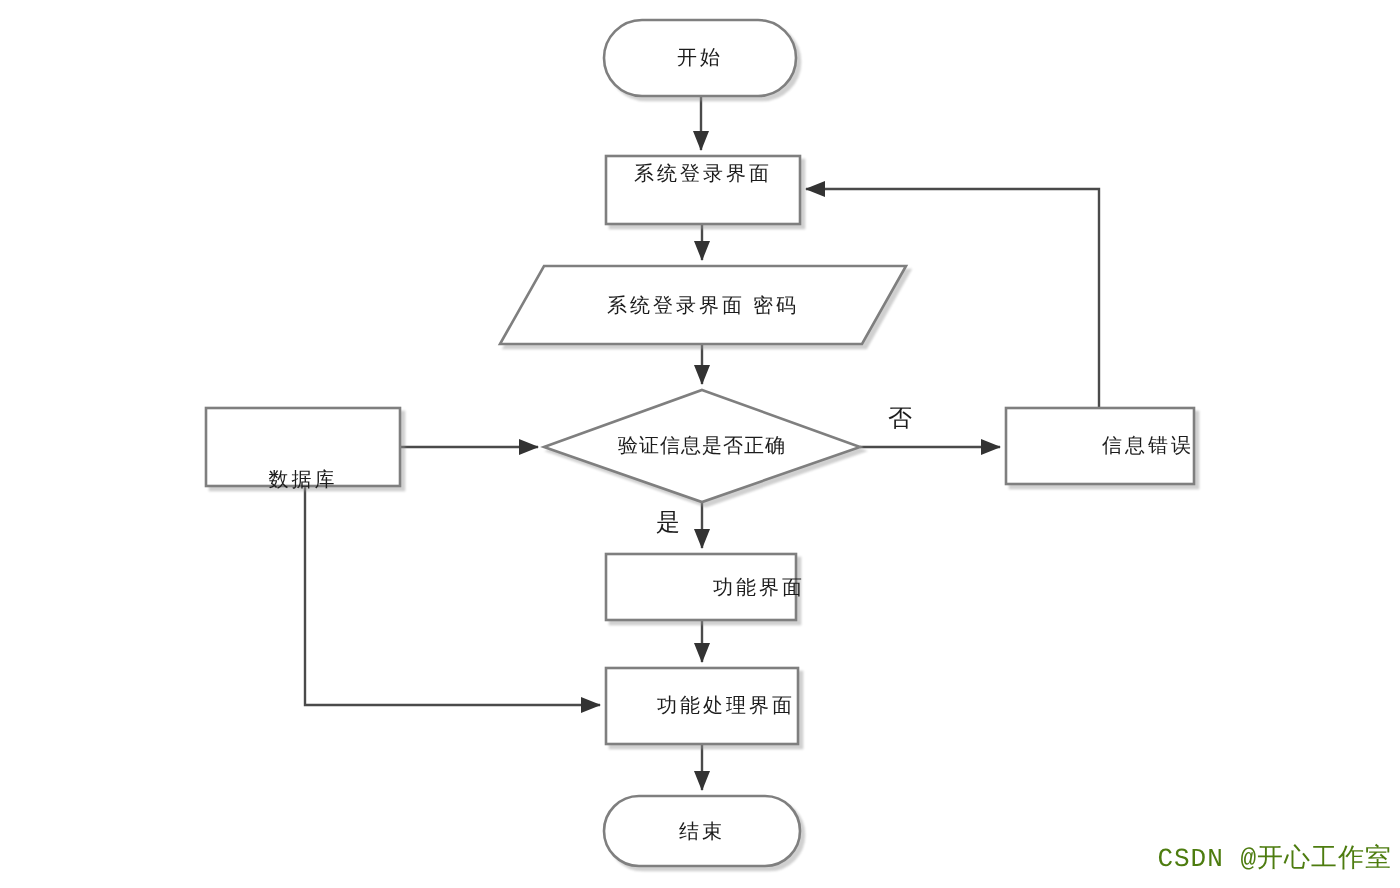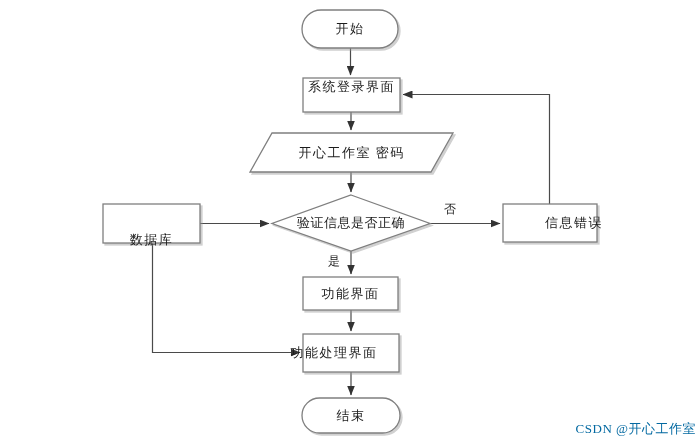--- a/index.html
+++ b/index.html
@@ -18,34 +18,34 @@
     filter:drop-shadow(2px 2px 0.6px rgba(150,150,150,0.45));
   }
   .edge{
     fill:none;
     stroke:#4a4a4a;
     stroke-width:1.2;
   }
   .node-label{
     position:absolute;
     display:flex;align-items:center;justify-content:center;
-    font-size:13px;color:#1c1c1c;letter-spacing:1.5px;
+    font-size:10px;color:#1c1c1c;letter-spacing:1.5px;
     white-space:nowrap;
   }
   .edge-label{
     position:absolute;
     font-size:12px;color:#1c1c1c;
     text-align:center;
   }
   .watermark{
     position:absolute;
     right:4px;bottom:6px;
-    font-family:Liberation Serif, serif;
+    font-family:Liberation Mono, monospace;
     font-size:13px;
-    color:#0369a1;
+    color:#4d7c0f;
     letter-spacing:0.5px;
   }
 </style>
 </head>
 <body>
 
 <div id="canvas">
 
   <svg id="diagram-svg" width="700" height="444" viewBox="0 0 700 444">
     <defs>
@@ -75,26 +75,26 @@
       <rect class="shape" x="103" y="204" width="97" height="39"></rect>
       <rect class="shape" x="503" y="204" width="94" height="38"></rect>
       <rect class="shape" x="303" y="277" width="95" height="33"></rect>
       <rect class="shape" x="303" y="334" width="96" height="38"></rect>
       <rect class="shape" x="302" y="398" width="98" height="35" rx="17.5" ry="17.5"></rect>
     </g>
   </svg>
 
   <div class="node-label" style="left:302px;top:10px;width:96px;height:38px;">开始</div>
   <div class="node-label" style="left:303px;top:78px;width:97px;height:18px;">系统登录界面</div>
-  <div class="node-label" style="left:250px;top:133px;width:203px;height:39px;">开心工作室 密码</div>
+  <div class="node-label" style="left:250px;top:133px;width:203px;height:39px;">系统登录界面 密码</div>
   <div class="node-label" style="left:272px;top:195px;width:158px;height:56px;letter-spacing:0.5px;">验证信息是否正确</div>
   <div class="node-label" style="left:103px;top:220px;width:97px;height:39px;">数据库</div>
   <div class="node-label" style="left:503px;top:204px;width:94px;height:38px;padding-left:24px;">信息错误</div>
-  <div class="node-label" style="left:303px;top:277px;width:95px;height:33px;">功能界面</div>
-  <div class="node-label" style="left:286px;top:334px;width:96px;height:38px;">功能处理界面</div>
+  <div class="node-label" style="left:303px;top:277px;width:95px;height:33px;padding-left:29px;">功能界面</div>
+  <div class="node-label" style="left:315px;top:334px;width:96px;height:38px;">功能处理界面</div>
   <div class="node-label" style="left:302px;top:398px;width:98px;height:35px;">结束</div>
 
   <div class="edge-label" style="left:324px;top:253px;width:20px;">是</div>
   <div class="edge-label" style="left:440px;top:201px;width:20px;">否</div>
 
   <div class="watermark">CSDN @开心工作室</div>
 
 </div>
 
 </body></html>

